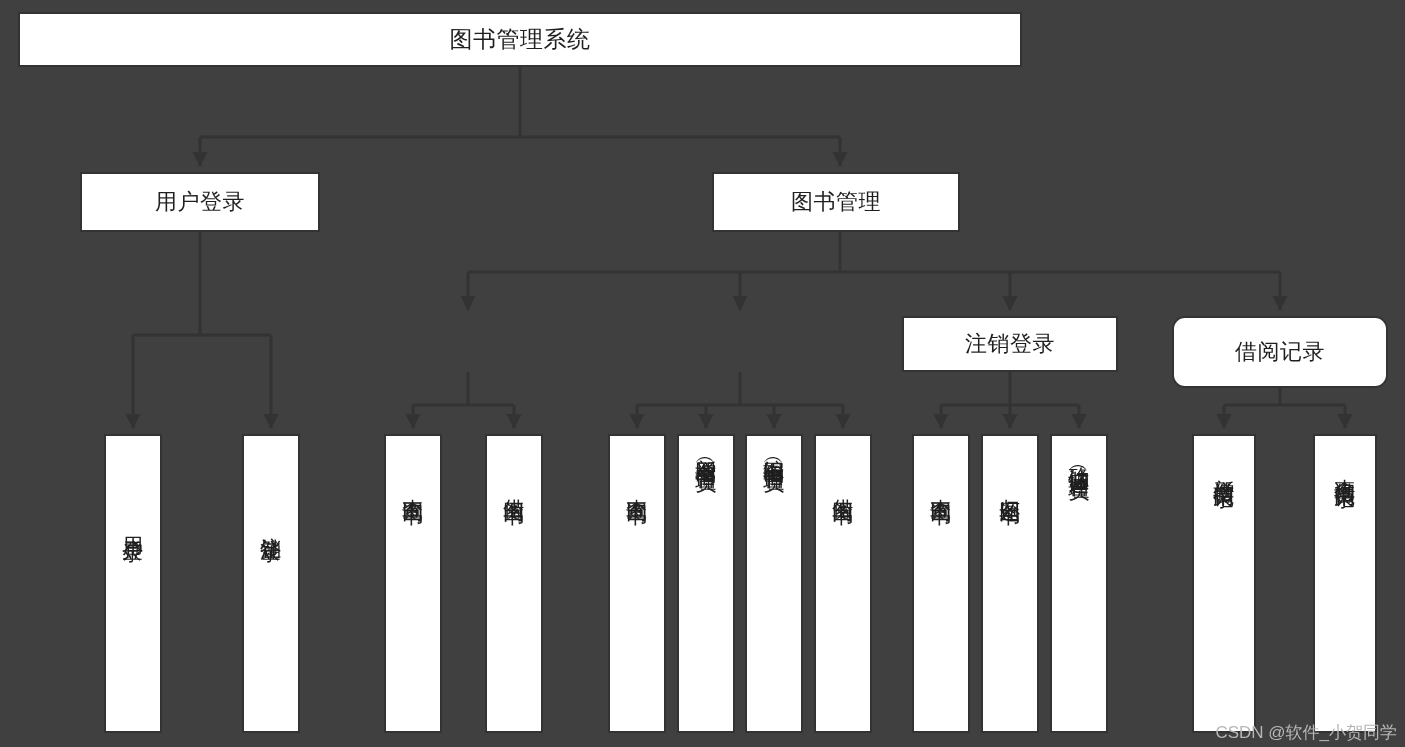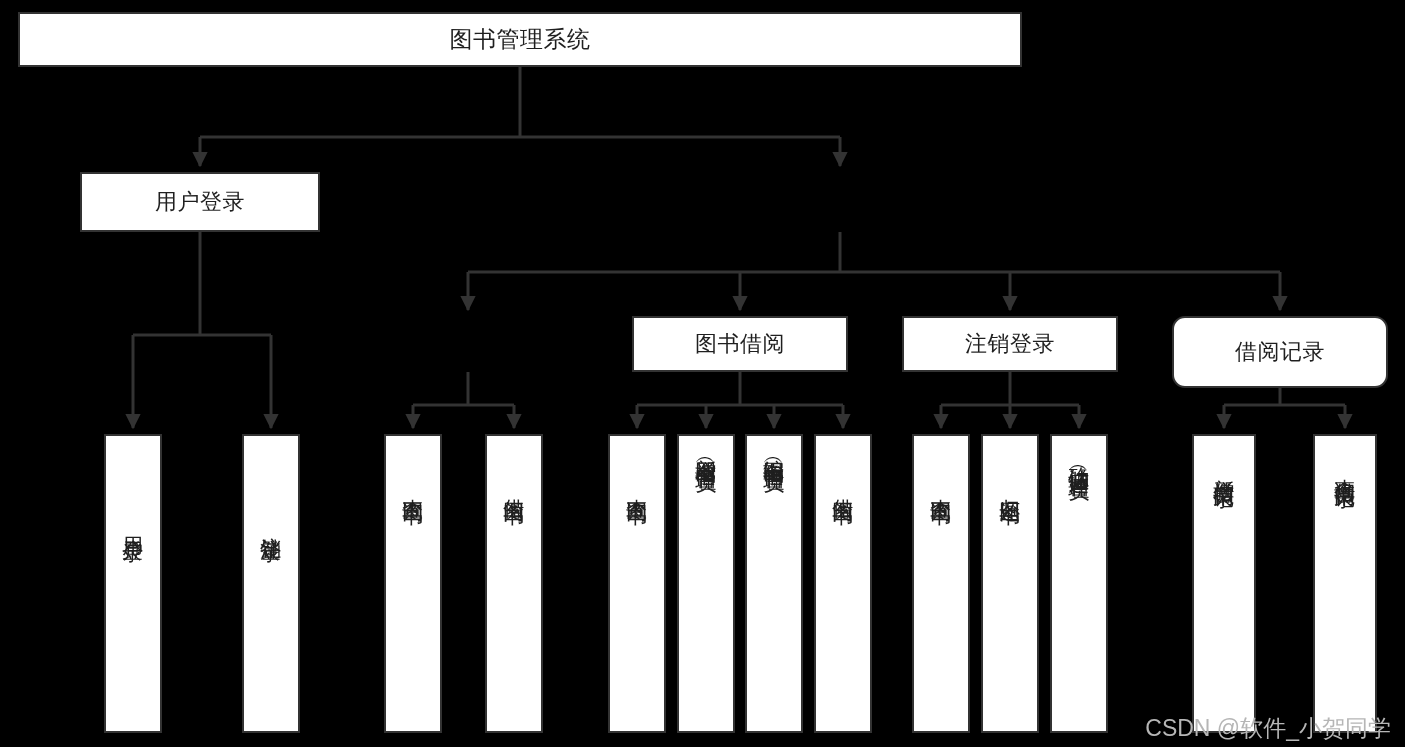--- a/index.html
+++ b/index.html
@@ -5,21 +5,21 @@
 <style>
   html,body{margin:0;padding:0;background:#ffffff;}
   body{
     font-family:"Liberation Sans","DejaVu Sans",sans-serif;
     color:#1a1a1a;
   }
   #diagram-canvas{
     position:relative;
     width:1405px;
     height:747px;
-    background:#000000;
+    background:#404040;
     overflow:hidden;
   }
   svg#connector-layer{
     position:absolute;
     left:0; top:0;
     width:1405px; height:747px;
     pointer-events:none;
   }
   .node{
     position:absolute;
@@ -58,23 +58,23 @@
     letter-spacing:2px;
     white-space:nowrap;
     -webkit-text-orientation:upright;
   }
   .node.vert.pad-top-lg{ padding-top:14px; }
   .node.vert.pad-top-xl{ padding-top:26px; }
   .node.vert.pad-top-xxl{ padding-top:46px; }
   .node.vert.pad-top-huge{ padding-top:84px; }
   .watermark{
     position:absolute;
-    right:14px;
+    right:8px;
     bottom:3px;
-    font-size:23px;
+    font-size:17px;
     color:#b6b6b6;
     z-index:5;
     white-space:nowrap;
     font-family:"Liberation Sans","DejaVu Sans",sans-serif;
   }
 </style>
 </head>
 <body>
 
 <div id="diagram-canvas">
@@ -130,25 +130,25 @@
   </svg>
 
   <div class="node horiz root" style="left:18px; top:12px; width:1004px; height:55px;">
     <span class="node-label">图书管理系统</span>
   </div>
 
   <div class="node horiz" style="left:80px; top:172px; width:240px; height:60px;">
     <span class="node-label">用户登录</span>
   </div>
 
-
-
-  <div class="node horiz" style="left:632px; top:316px; width:216px; height:56px;">
-    <span class="node-label">图书借阅</span>
-  </div>
+  <div class="node horiz" style="left:712px; top:172px; width:248px; height:60px;">
+    <span class="node-label">图书管理</span>
+  </div>
+
+
 
   <div class="node horiz" style="left:902px; top:316px; width:216px; height:56px;">
     <span class="node-label">注销登录</span>
   </div>
 
   <div class="node horiz" style="left:1172px; top:316px; width:216px; height:72px;border-radius:13px;">
     <span class="node-label">借阅记录</span>
   </div>
 
   <div class="node vert pad-top-huge" style="left:104px; top:434px; width:58px; height:299px;">

